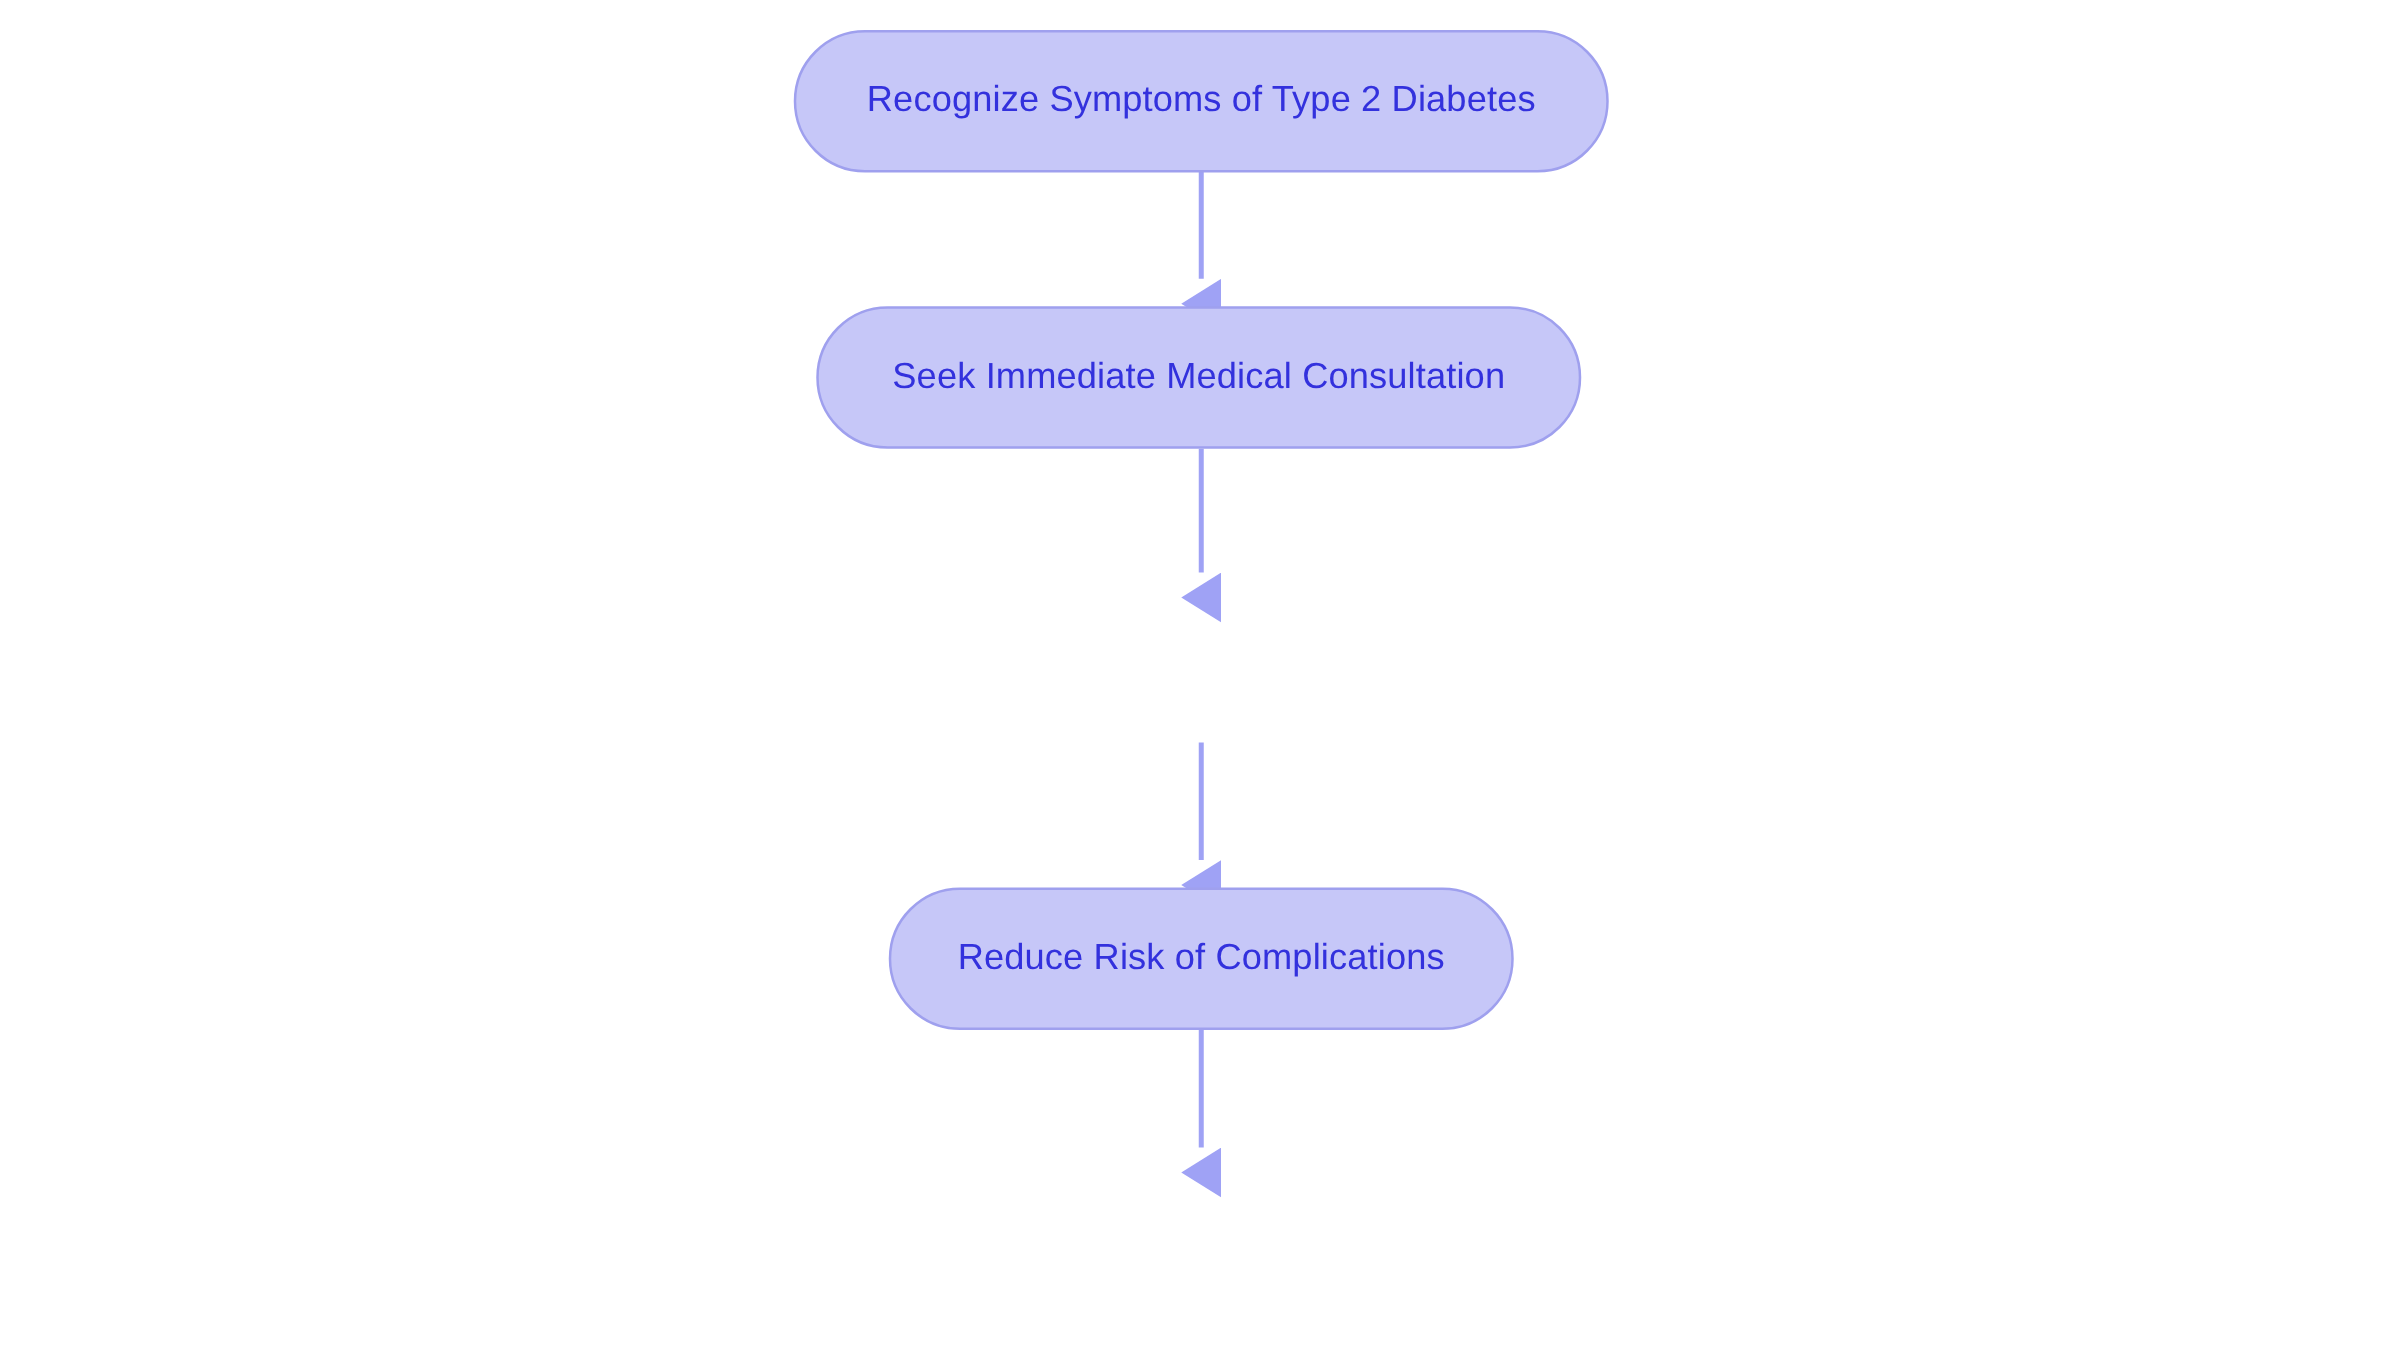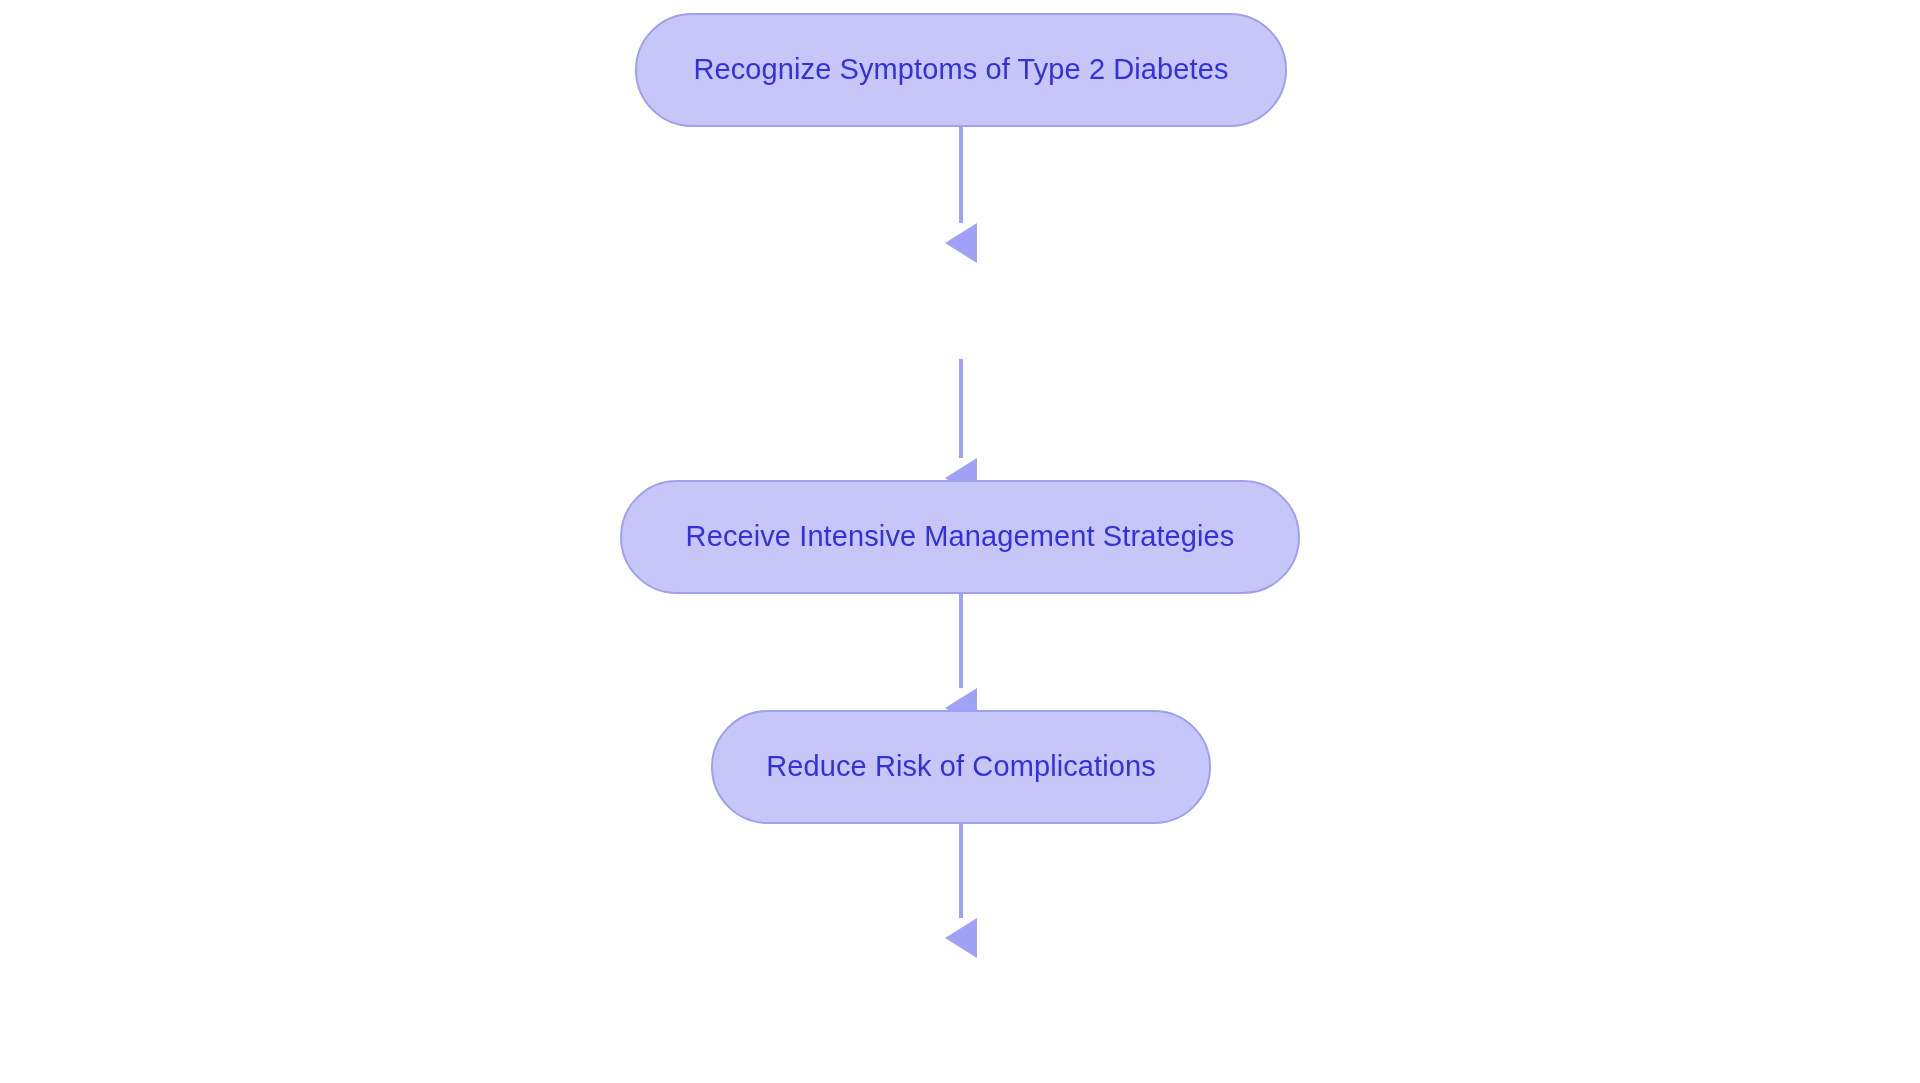--- a/index.html
+++ b/index.html
@@ -43,21 +43,21 @@
   .flow-node-label {
     color: #3331dd;
     font-family: "Liberation Sans", sans-serif;
     font-size: 29px;
     font-weight: 400;
     line-height: 1.15;
     letter-spacing: 0.1px;
     white-space: nowrap;
   }
   
-  #node-0 { left: 635px; top: 13px;  width: 652px; }
+  #node-0 { left: 635px; top: 24px;  width: 652px; }
   #node-1 { left: 653px; top: 245px; width: 612px; }
   #node-2 { left: 620px; top: 480px; width: 680px; }
   #node-3 { left: 711px; top: 710px; width: 500px; }
   #node-4 { left: 757px; top: 940px; width: 403px; }
 </style>
 </head>
 <body>
 
 <div id="flow-canvas">
 
@@ -79,23 +79,23 @@
     </g>
     <g>
       <line x1="961" y1="824" x2="961" y2="918" stroke="#9fa2f5" stroke-width="4" marker-end="url(#arrowhead)"></line>
     </g>
   </svg>
 
   <div class="flow-node" id="node-0">
     <span class="flow-node-label">Recognize Symptoms of Type 2 Diabetes</span>
   </div>
 
+  <div class="flow-node" id="node-1">
+    <span class="flow-node-label">Seek Immediate Medical Consultation</span>
+  </div>
 
-  <div class="flow-node" id="node-2">
-    <span class="flow-node-label">Receive Intensive Management Strategies</span>
-  </div>
 
   <div class="flow-node" id="node-3">
     <span class="flow-node-label">Reduce Risk of Complications</span>
   </div>
 
 
 </div>
 
 </body></html>

